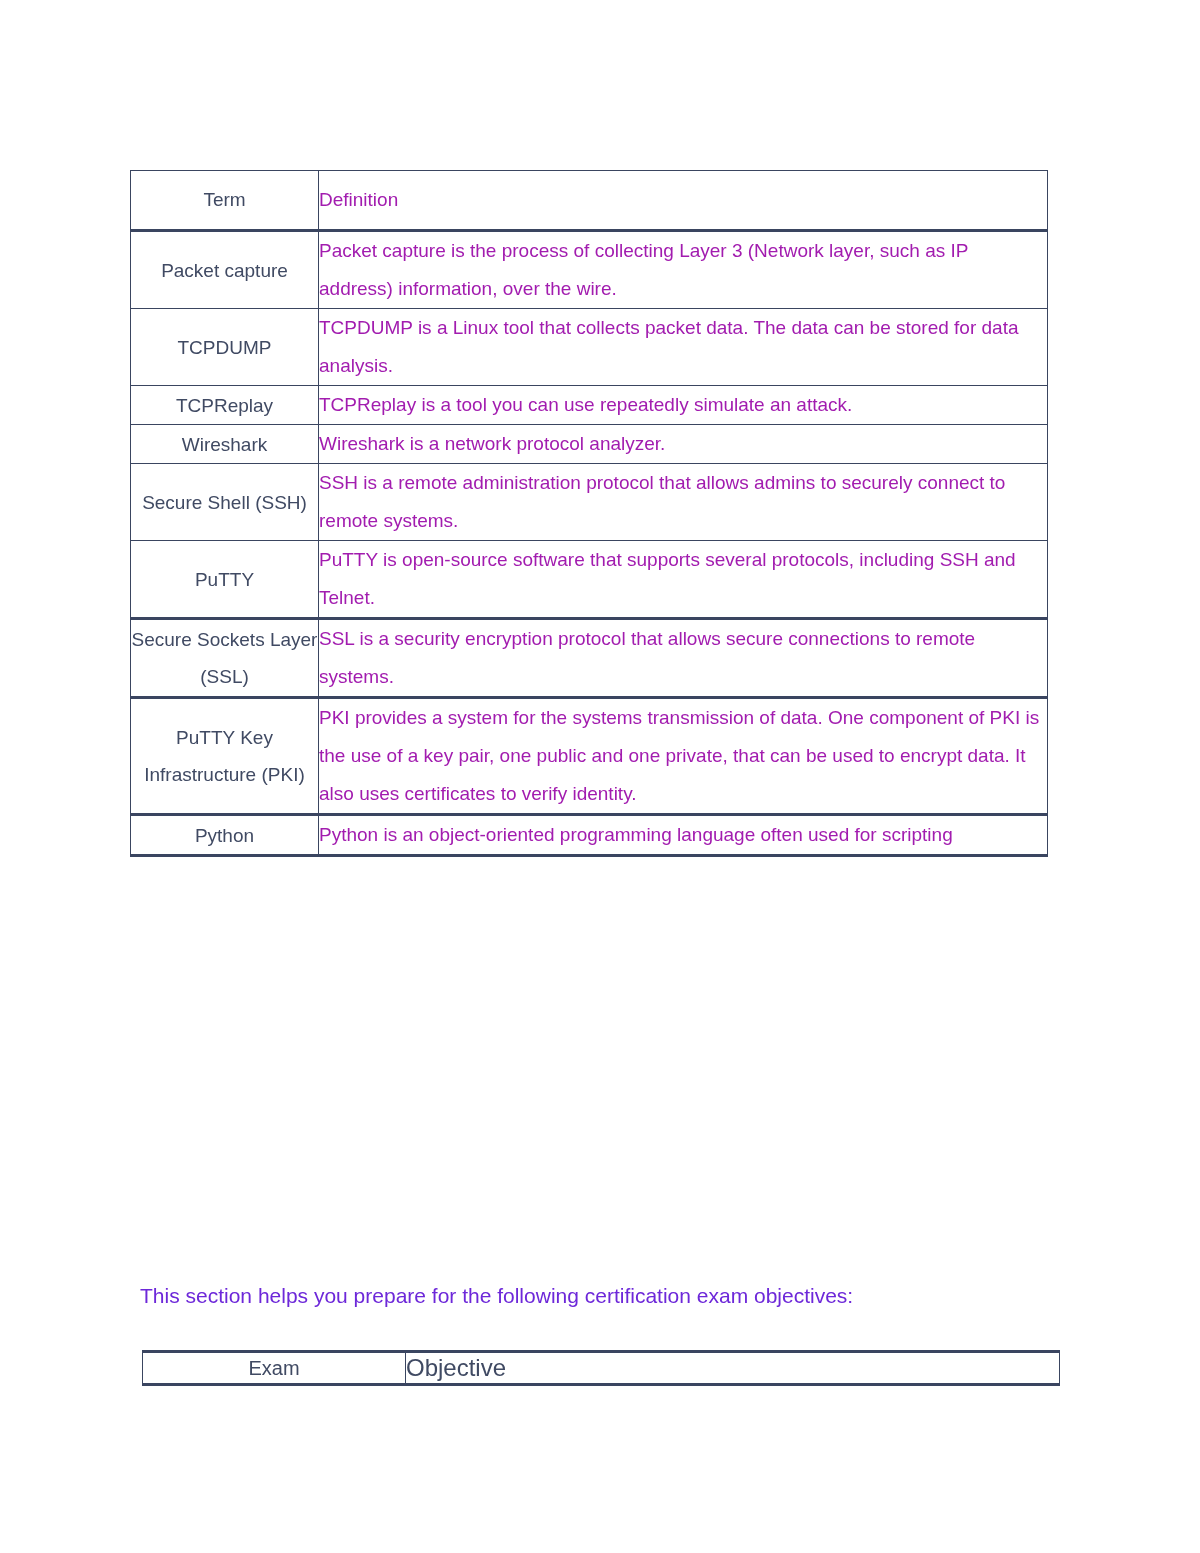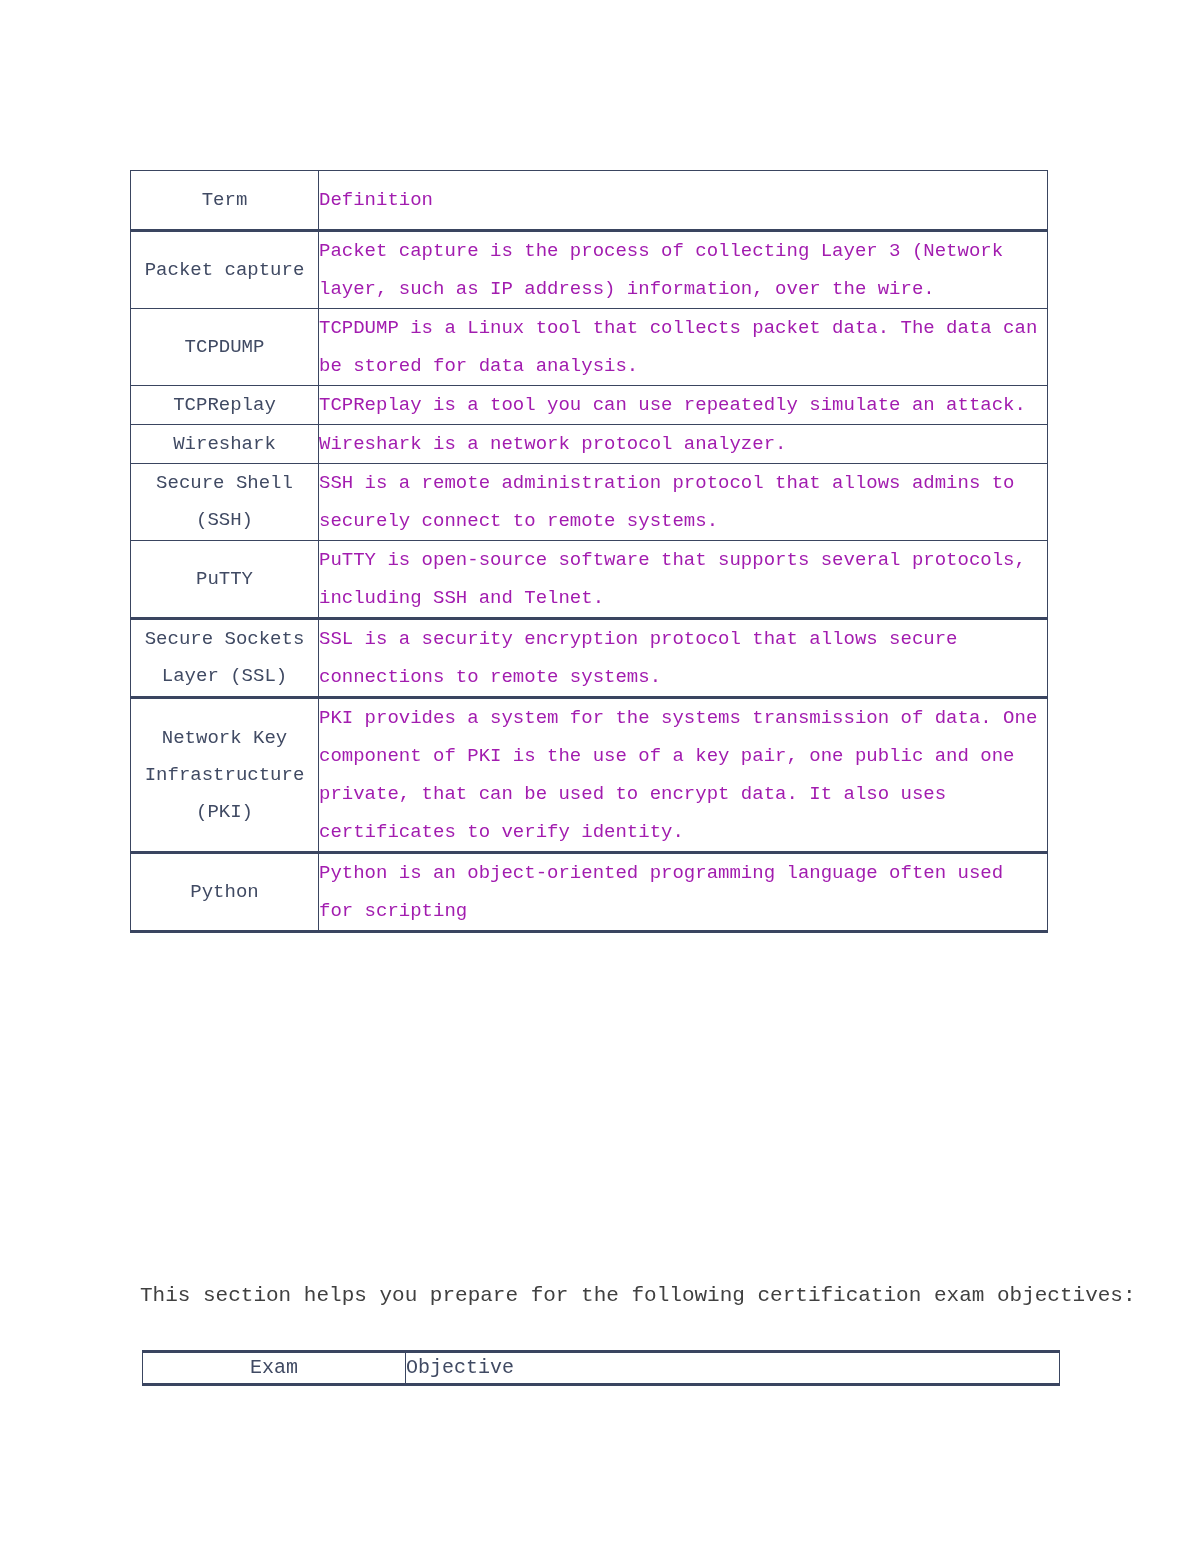--- a/index.html
+++ b/index.html
@@ -13,21 +13,20 @@
     font-family: "Liberation Sans", sans-serif;
     color: #404a63;
     -webkit-font-smoothing: antialiased;
   }
   .page {
     position: relative;
     width: 1064px;
     height: 1553px;
     box-sizing: border-box;
     padding: 5px;
-    font-family: Liberation Mono, monospace;
   }
   .content {
     position: absolute;
     left: 130px;
     top: 170px;
     width: 917px;
   }
 
   
   table.glossary {
@@ -79,21 +78,21 @@
 
   
   .section-note {
     margin: 0;
     padding: 0;
     position: absolute;
     left: 140px;
     top: 1281px;
     font-size: 21px;
     line-height: 30px;
-    color: #404040;
+    color: #6d28d9;
     white-space: nowrap;
   }
 
   
   table.objectives {
     position: absolute;
     left: 142px;
     top: 1350px;
     width: 917px;
     border-collapse: collapse;
@@ -112,21 +111,21 @@
     border-bottom-width: 3px;
   }
   .cell-exam {
     text-align: center;
     font-size: 20px;
     line-height: 30px;
     padding: 14px 10px;
   }
   .cell-obj {
     text-align: left;
-    font-size: 20px;
+    font-size: 24px;
     line-height: 30px;
     padding: 14px 20px;
   }
 </style>
 </head>
 <body>
 
 <div class="page">
 
   <div class="content">
@@ -170,21 +169,21 @@
           <td class="cell-term pad-tall2">PuTTY</td>
           <td class="cell-def pad-tall2">PuTTY is open-source software that supports several protocols, including SSH and Telnet.</td>
         </tr>
 
         <tr class="rule-below">
           <td class="cell-term pad-tall">Secure Sockets Layer (SSL)</td>
           <td class="cell-def pad-tall">SSL is a security encryption protocol that allows secure connections to remote systems.</td>
         </tr>
 
         <tr class="rule-below">
-          <td class="cell-term pad-tall">Network Key Infrastructure (PKI)</td>
+          <td class="cell-term pad-tall">PuTTY Key Infrastructure (PKI)</td>
           <td class="cell-def pad-tall">PKI provides a system for the systems transmission of data. One component of PKI is the use of a key pair, one public and one private, that can be used to encrypt data. It also uses certificates to verify identity.</td>
         </tr>
 
         <tr class="rule-below">
           <td class="cell-term pad-tall2">Python</td>
           <td class="cell-def pad-tall2">Python is an object-oriented programming language often used for scripting</td>
         </tr>
       </tbody>
     </table>
   </div>

